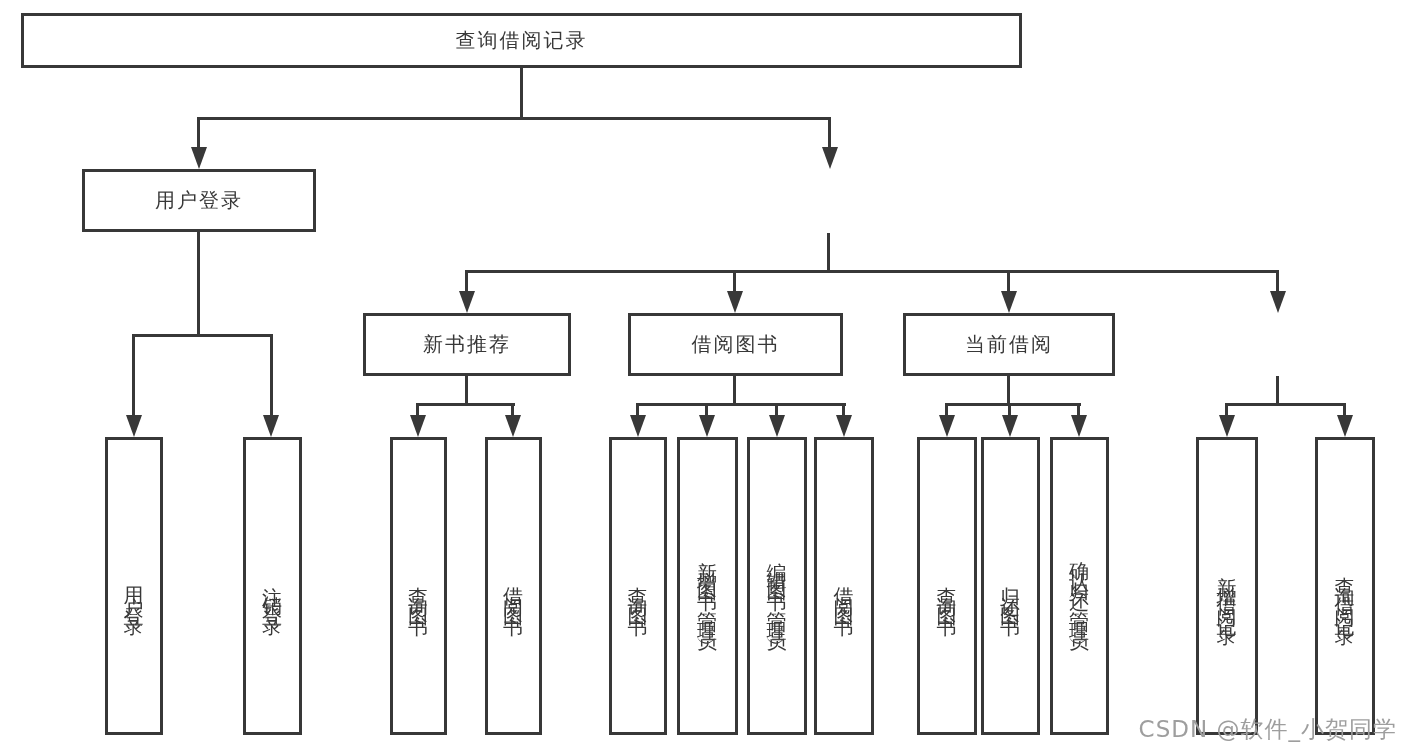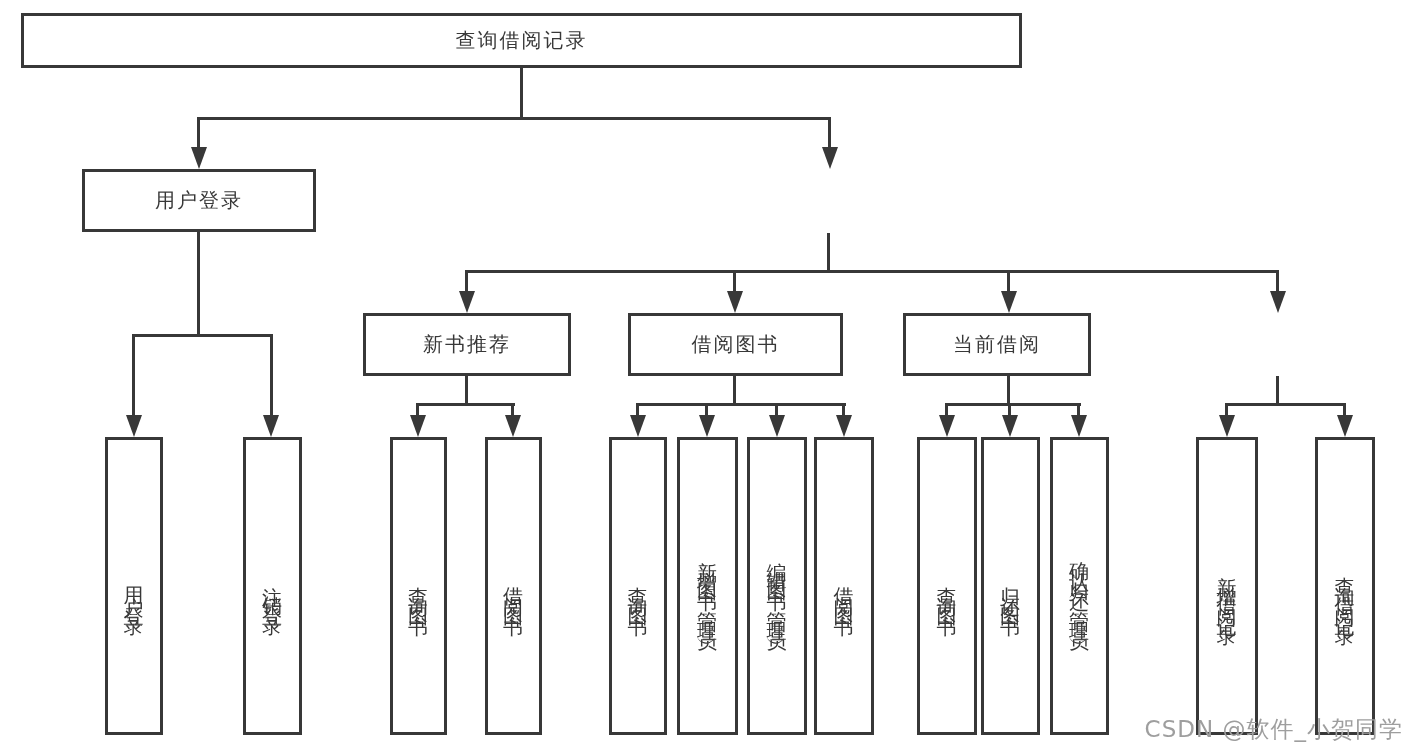--- a/index.html
+++ b/index.html
@@ -20,21 +20,21 @@
     writing-mode:vertical-rl;text-orientation:mixed;
     font-size:20px;line-height:1;letter-spacing:10px;margin-top:10px;white-space:normal;
   }
   .ln{position:absolute;background:var(--line,#383838);}
   .ar{
     position:absolute;width:0;height:0;
     border-left:8px solid transparent;border-right:8px solid transparent;
     border-top:22px solid var(--line,#383838);
   }
   .wm{
-    position:absolute;top:714px;right:2px;font-size:23px;letter-spacing:1px;
+    position:absolute;top:714px;right:8px;font-size:23px;letter-spacing:1px;
     color:var(--wm,#9e9e9e);white-space:nowrap;
   }
 </style>
 </head>
 <body>
 
 <div class="stage">
 
   <div class="node" style="left:21px;top:13px;width:1001px;height:55px">
     <span class="lbl">查询借阅记录</span>
@@ -68,21 +68,21 @@
   <div class="ar" style="left:1001px;top:291px"></div>
   <div class="ln" style="left:1276px;top:270px;width:3px;height:23px"></div>
   <div class="ar" style="left:1270px;top:291px"></div>
 
   <div class="node" style="left:363px;top:313px;width:208px;height:63px">
     <span class="lbl">新书推荐</span>
   </div>
   <div class="node" style="left:628px;top:313px;width:215px;height:63px">
     <span class="lbl">借阅图书</span>
   </div>
-  <div class="node" style="left:903px;top:313px;width:188px;height:63px">
+  <div class="node" style="left:903px;top:313px;width:212px;height:63px">
     <span class="lbl">当前借阅</span>
   </div>
 
   <div class="ln" style="left:465px;top:376px;width:3px;height:29px"></div>
   <div class="ln" style="left:416px;top:403px;width:99px;height:3px"></div>
   <div class="ln" style="left:416px;top:403px;width:3px;height:14px"></div>
   <div class="ar" style="left:410px;top:415px"></div>
   <div class="ln" style="left:511px;top:403px;width:3px;height:14px"></div>
   <div class="ar" style="left:505px;top:415px"></div>
 

